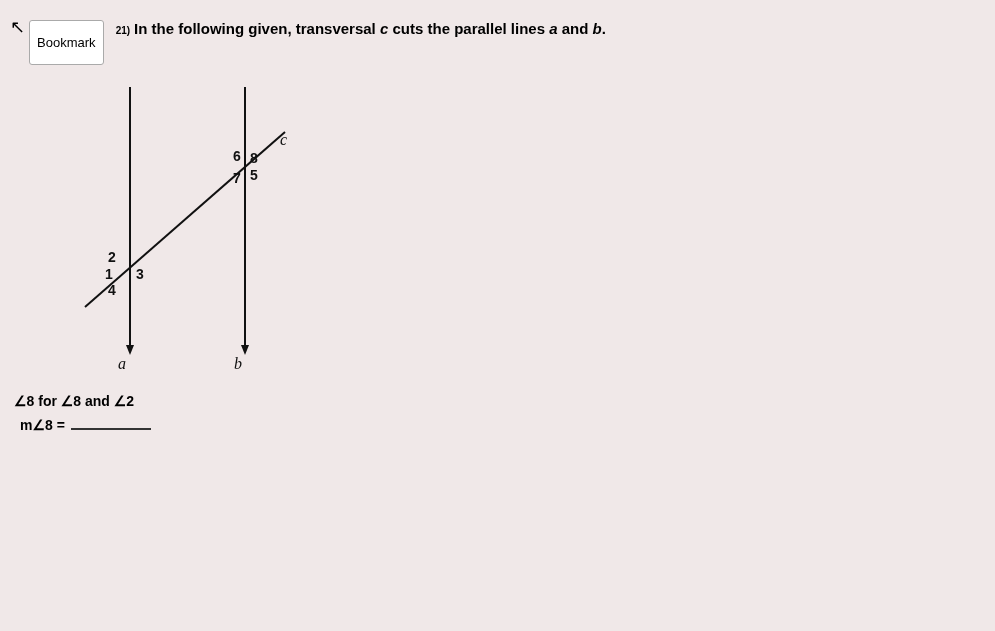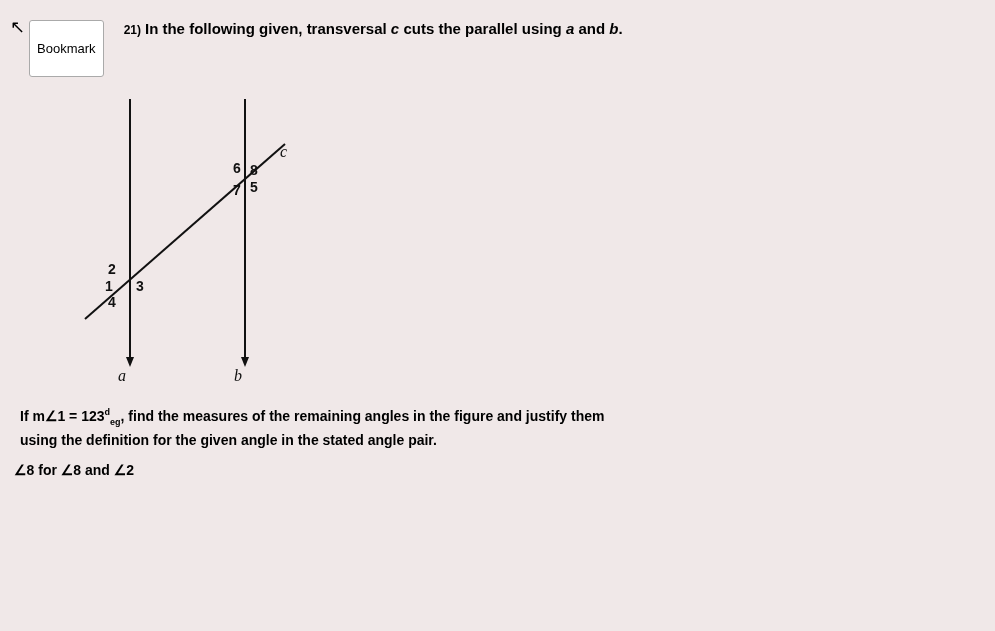--- a/index.html
+++ b/index.html
@@ -24,34 +24,33 @@
       display: flex;
       align-items: flex-start;
       margin-bottom: 12px;
       gap: 6px;
     }
 
     .bookmark-btn {
       background: #fff;
       border: 1px solid #aaa;
       border-radius: 3px;
-      padding: 20px 7px;
+      padding: 14px 7px;
       font-size: 13px;
       cursor: pointer;
       margin-top: 2px;
       white-space: nowrap;
       font-family: Arial, sans-serif;
     }
 
     .question-number {
-      font-size: 12px;
+      font-size: 10px;
       font-weight: bold;
       white-space: nowrap;
       font-family: Arial, sans-serif;
-      margin-left: 8px;
     }
 
     .question-text {
       font-size: 15px;
       font-weight: bold;
       font-family: Arial, sans-serif;
       line-height: 1.4;
     }
 
     .question-text em {
@@ -122,21 +121,21 @@
     <div style="display:flex; align-items:flex-start; gap:4px; margin-top:0;">
 
       <span style="font-size:18px; cursor:pointer; margin-top:-2px;">↖</span>
       <button class="bookmark-btn">Bookmark</button>
     </div>
     <div style="margin-left:6px;">
       <span class="question-number">21)</span>
       <span class="question-text">
         <span>In the following given, transversal</span>
         <em> <span>c</span></em>
-        <span> </span><span>cuts the parallel using</span>
+        <span> </span><span>cuts the parallel lines</span>
         <em> <span>a</span></em>
         <span> </span><span>and</span>
         <em> <span>b</span></em>.
       </span>
     </div>
   </div>
 
   <div class="figure-area">
     <svg viewBox="0 0 310 310" xmlns="http://www.w3.org/2000/svg">
 
@@ -167,23 +166,23 @@
       <text x="210" y="103" font-size="14" font-family="Arial" font-weight="bold" fill="#111">5</text>
 
       <text x="193" y="84" font-size="14" font-family="Arial" font-weight="bold" fill="#111">6</text>
 
       <text x="193" y="106" font-size="14" font-family="Arial" font-weight="bold" fill="#111">7</text>
 
       <text x="210" y="86" font-size="14" font-family="Arial" font-weight="bold" fill="#111">8</text>
     </svg>
   </div>
 
-  <div class="body-text">
-    If m∠1 = 123<sup>d</sup><sub style="font-size:9px; vertical-align:sub;">eg</sub>, find the measures of the remaining angles in the figure and justify them<br>
-    using the definition for the given angle in the stated angle pair.
-  </div>
 
   <div class="angle-line">
     <span>∠8  for  ∠8  and  ∠2</span>
   </div>
 
+  <div class="answer-line">
+    <span>m∠8 =</span>
+    <span class="underline-blank"></span>
+  </div>
 
 </div>
 
 </body></html>

